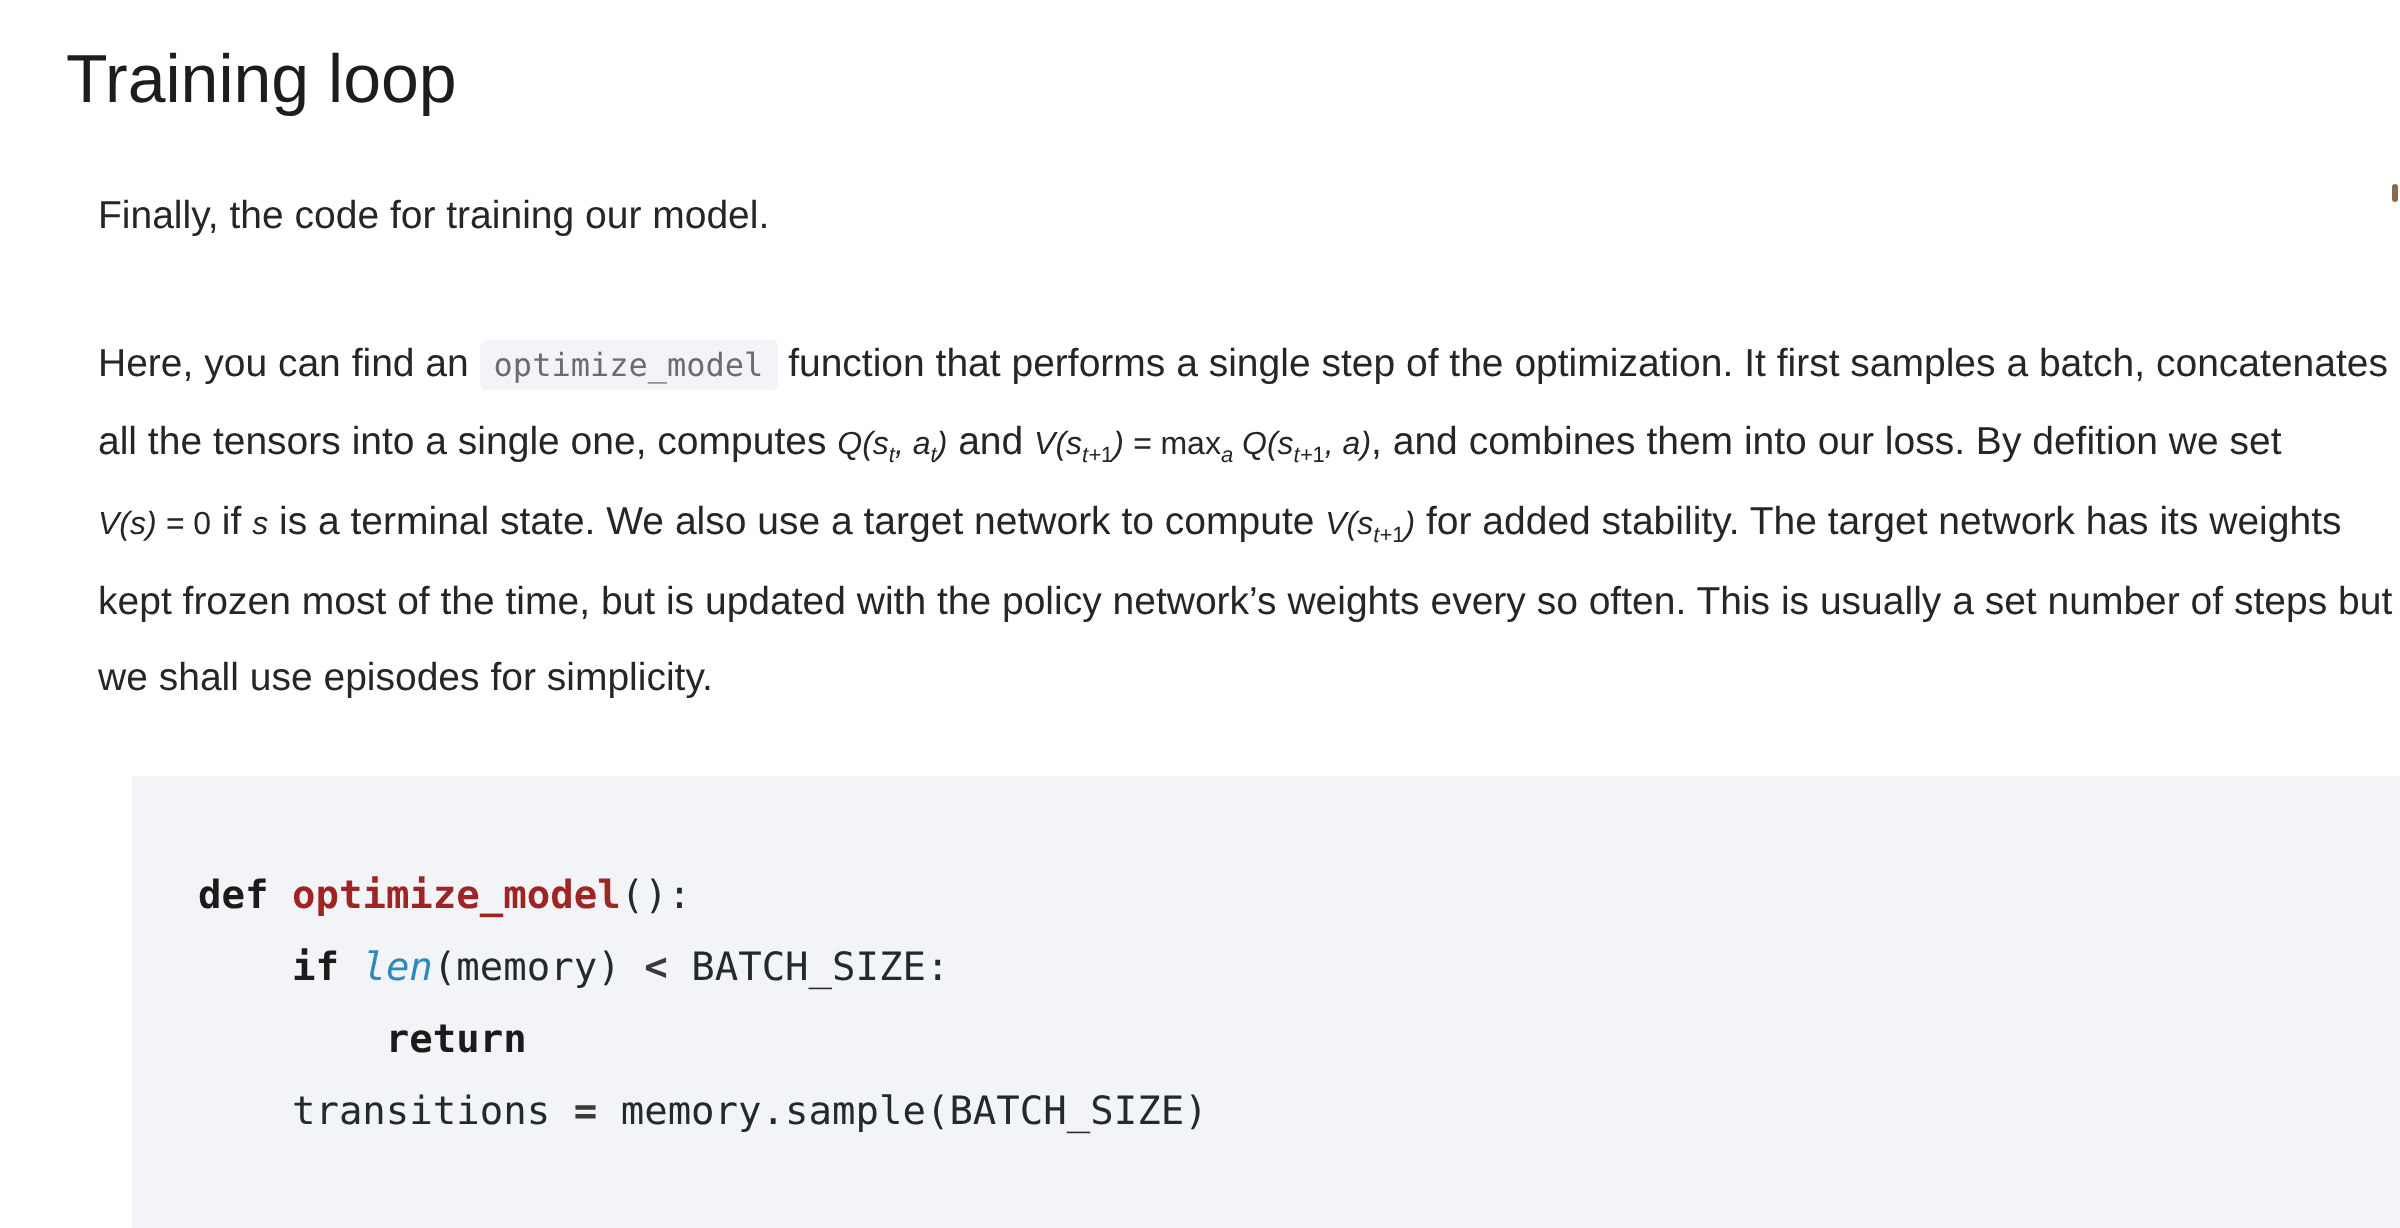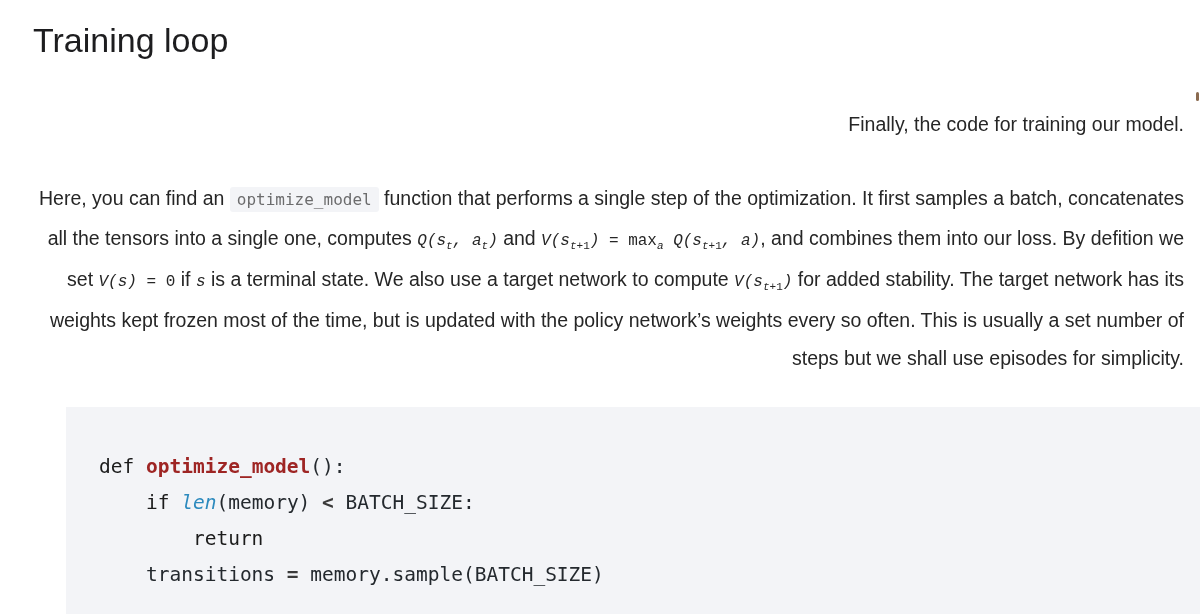--- a/index.html
+++ b/index.html
@@ -15,44 +15,43 @@
     font-family: "Liberation Sans", sans-serif;
     color: var(--text, #262626);
   }
   .content {
     padding: 22px 17px 0 33px;
   }
   .page-title {
     font-size: 34px;
     font-weight: 400;
     color: var(--heading, #1d1d1f);
-    margin: 0 0 46px 0;
+    margin: 0 0 30px 0;
     line-height: 1.1;
   }
   .para {
     width: 1150px;
     font-size: 19.5px;
     line-height: 38px;
-    margin: 0 0 30px 1px;
-    text-align: right;
+    margin: 0 0 30px 16px;
   }
   .para.intro {
     margin-bottom: 36px;
   }
   .inline-code {
     font-family: "DejaVu Sans Mono", monospace;
     font-size: 16px;
     color: var(--inline_code_text, #6c6c6d);
     background: var(--code_bg, #f3f4f7);
     padding: 3px 7px;
     border-radius: 3px;
     white-space: nowrap;
   }
   .math {
-    font-family: Liberation Mono, monospace;
+    font-family: Liberation Sans, sans-serif;
     font-style: italic;
     font-size: 16px;
     white-space: nowrap;
   }
   .math sub {
     font-size: 11px;
     line-height: 0;
   }
   .math .rm {
     font-style: normal;
@@ -65,21 +64,21 @@
     margin-left: 33px;
   }
   .code-pre {
     margin: 0;
     font-family: "DejaVu Sans Mono", monospace;
     font-size: 19.5px;
     line-height: 36px;
     white-space: pre;
     color: var(--code_text, #24292e);
   }
-  .tk-kw { font-weight: 400; color: var(--kw, #1b1b1b); }
+  .tk-kw { font-weight: 700; color: var(--kw, #1b1b1b); }
   .tk-fn { font-weight: 700; color: var(--fn, #9e2524); }
   .tk-bi { color: var(--bi, #2c8abe); font-style: italic; }
   .tk-op { font-weight: 700; color: var(--op, #3a3a3a); }
   .tk-pl { color: var(--code_text, #24292e); }
   .scroll-thumb {
     position: absolute;
     top: 92px;
     right: 1px;
     width: 3px;
     height: 9px;

